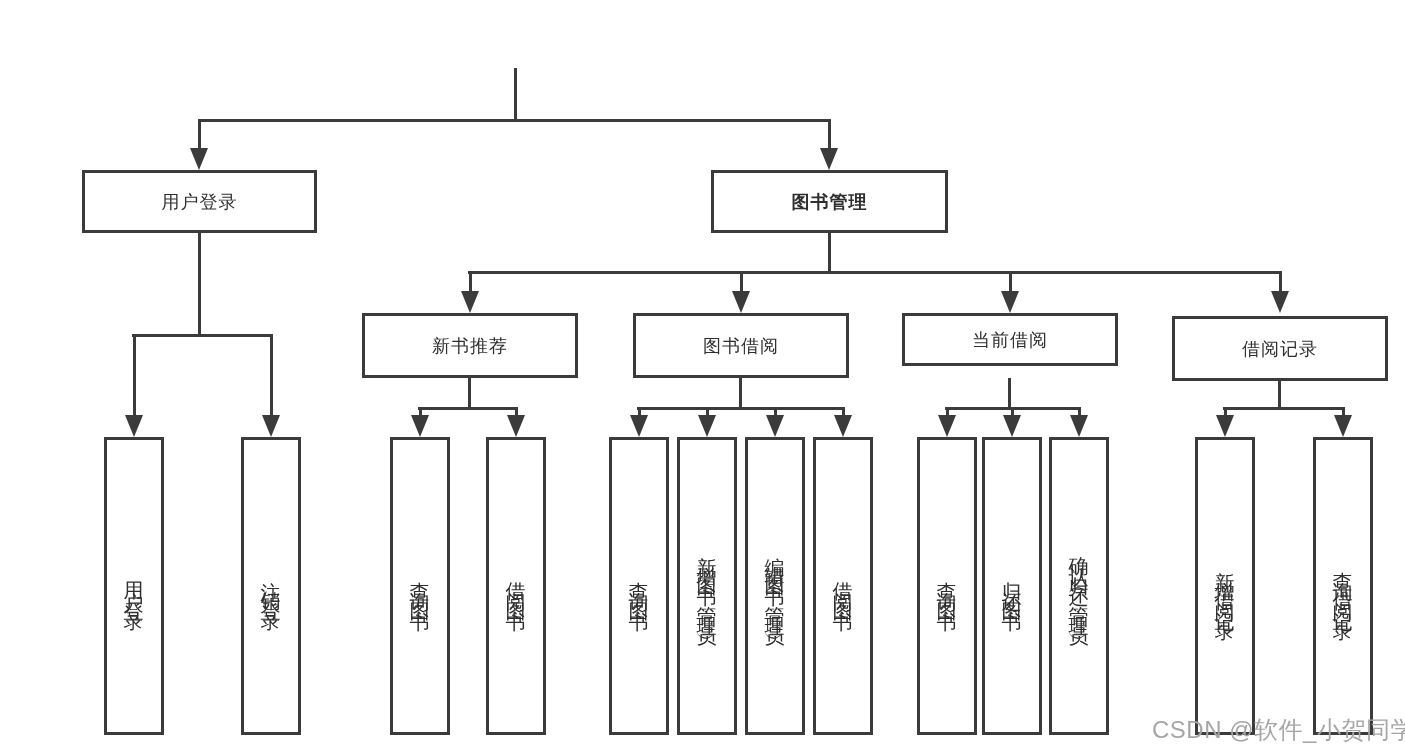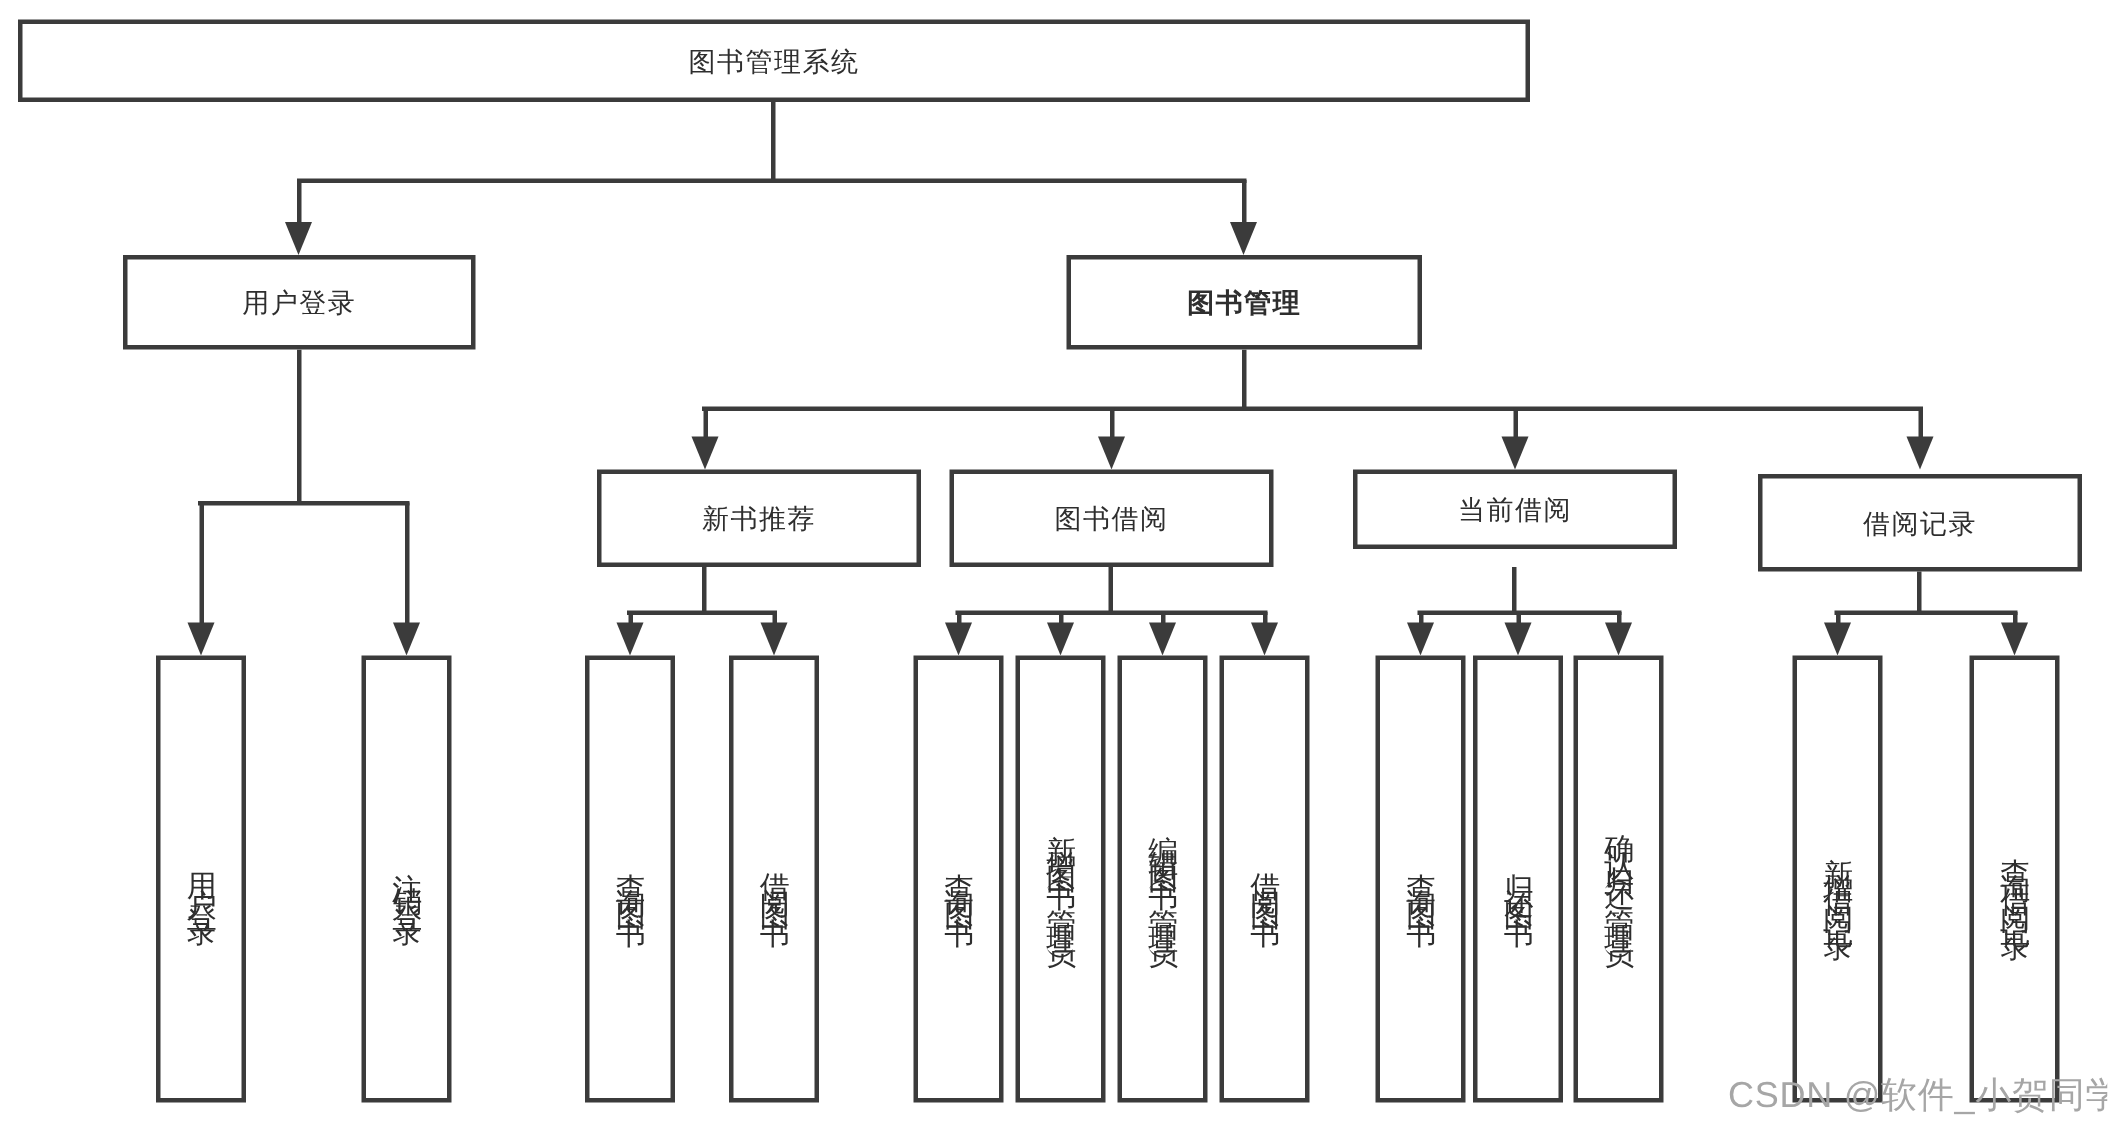--- a/index.html
+++ b/index.html
@@ -119,26 +119,25 @@
   <div class="hline" style="left:945px; top:407px; width:136px;"></div>
   <div class="arrow" style="left:938px; top:408px; height:29px;"></div>
   <div class="arrow" style="left:1003px; top:408px; height:29px;"></div>
   <div class="arrow" style="left:1070px; top:408px; height:29px;"></div>
 
   <div class="vline" style="left:1278px; top:378px; height:30px;"></div>
   <div class="hline" style="left:1223px; top:407px; width:122px;"></div>
   <div class="arrow" style="left:1216px; top:408px; height:29px;"></div>
   <div class="arrow" style="left:1334px; top:408px; height:29px;"></div>
 
-  <div class="node" style="left:12px; top:13px; width:1008px; height:55px;">图书管理系统</div>
 
   <div class="node" style="left:82px; top:170px; width:235px; height:63px;">用户登录</div>
   <div class="node" style="left:711px; top:170px; width:237px; height:63px;font-weight:bold;">图书管理</div>
 
-  <div class="node" style="left:362px; top:313px; width:216px; height:65px;margin-left:36px;">新书推荐</div>
+  <div class="node" style="left:362px; top:313px; width:216px; height:65px;">新书推荐</div>
   <div class="node" style="left:633px; top:313px; width:216px; height:65px;">图书借阅</div>
   <div class="node" style="left:902px; top:313px; width:216px; height:53px;">当前借阅</div>
   <div class="node" style="left:1172px; top:316px; width:216px; height:65px;">借阅记录</div>
 
   <div class="node vert" style="left:104px;">用户登录</div>
   <div class="node vert" style="left:241px;">注销登录</div>
 
   <div class="node vert" style="left:390px;">查询图书</div>
   <div class="node vert" style="left:486px;">借阅图书</div>
 

